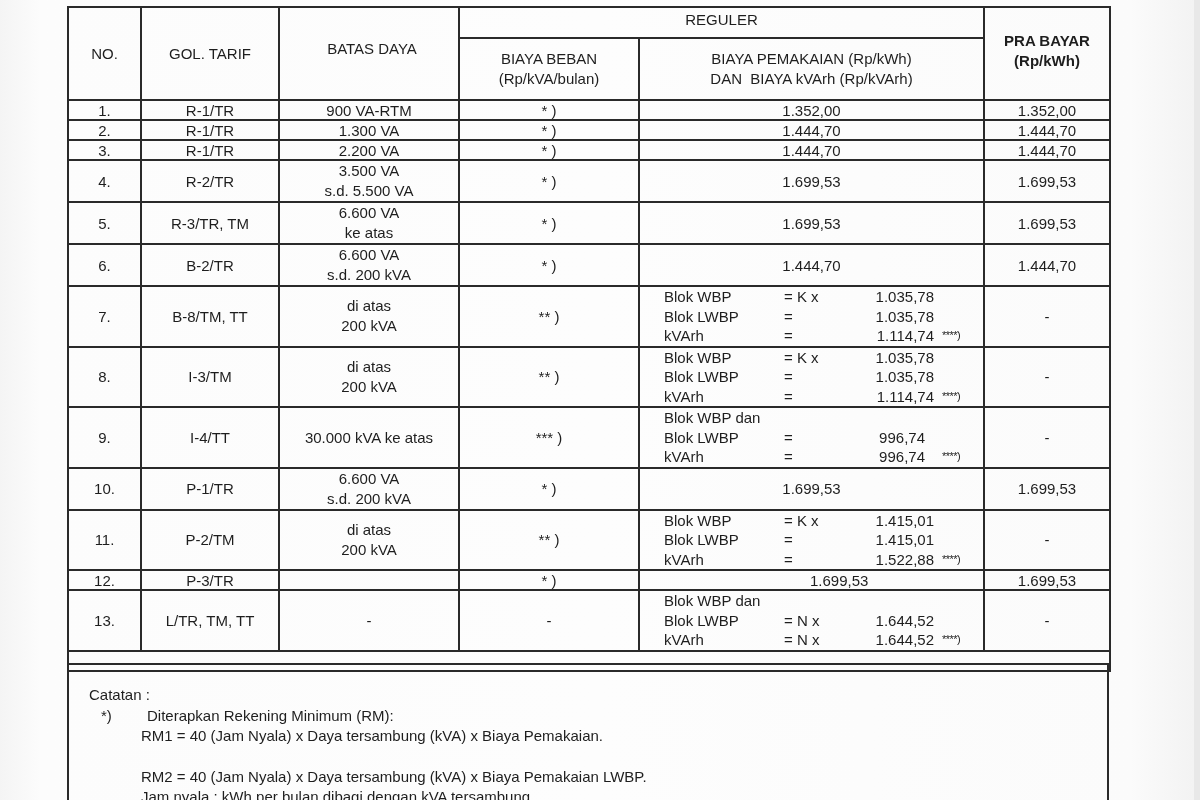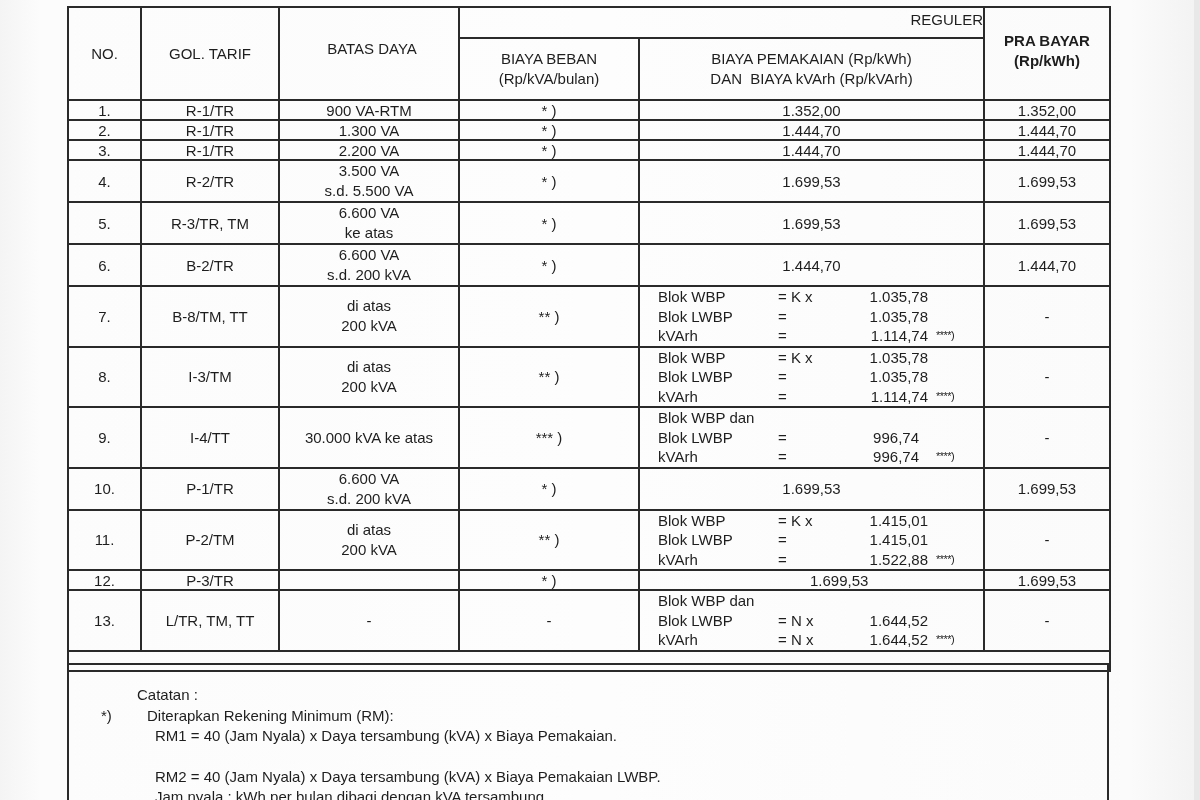--- a/index.html
+++ b/index.html
@@ -60,45 +60,45 @@
     tr.r-mid td { height: 37px; }
     tr.r-empty td { height: 18px; }
 
     .two-line span { display: block; line-height: 20px; }
 
     .blok {
       position: relative;
       text-align: left;
       font-size: 15px;
       line-height: 19.5px;
-      padding-left: 18px;
+      padding-left: 24px;
     }
     .blok .line { display: flex; white-space: nowrap; }
     .blok .lbl { width: 120px; }
     .blok .eq { width: 70px; }
     .blok .val { width: 80px; text-align: right; }
     .blok .val.left-pad { width: 71px; }
     .blok .star { font-size: 11px; margin-left: 8px; letter-spacing: -0.5px; }
 
     .notes {
       position: absolute;
       left: 67px;
       top: 663px;
       width: 1038px;
       height: 160px;
       border-left: 2px solid #2a2a2a;
       border-right: 2px solid #2a2a2a;
       border-top: 2px solid #2a2a2a;
       font-size: 15px;
       line-height: 20.5px;
     }
-    .notes .title { position: absolute; left: 20px; top: 20px; margin-left: 48px; }
+    .notes .title { position: absolute; left: 20px; top: 20px; }
     .notes .item { position: absolute; left: 26px; white-space: nowrap; }
     .notes .item .mark { display: inline-block; width: 52px; padding-left: 6px; box-sizing: border-box; }
-    .notes .sub { position: absolute; left: 86px; white-space: nowrap; }
+    .notes .sub { position: absolute; left: 72px; white-space: nowrap; }
   </style>
 </head>
 <body>
 
 <div class="page"></div>
 <div class="scan-edge"></div>
 
 <table class="tarif">
   <colgroup>
     <col class="c-no">
@@ -106,21 +106,21 @@
       <col class="c-batas">
       <col class="c-beban">
       <col class="c-pakai">
       <col class="c-pra">
   </colgroup>
   <thead>
     <tr class="h1">
       <th rowspan="2">NO.</th>
       <th rowspan="2">GOL. TARIF</th>
       <th rowspan="2" style="vertical-align:middle;padding-bottom:10px;padding-left:6px;">BATAS DAYA</th>
-      <th colspan="2" style="vertical-align:top;padding-top:2px;text-align:right;">REGULER</th>
+      <th colspan="2" style="vertical-align:top;padding-top:2px;">REGULER</th>
       <th rowspan="2" class="two-line" style="padding-bottom:6px;font-weight:bold;">
         <span>PRA BAYAR</span>
         <span>(Rp/kWh)</span>
       </th>
     </tr>
     <tr class="h2">
       <th class="two-line">
         <span>BIAYA BEBAN</span>
         <span>(Rp/kVA/bulan)</span>
       </th>

